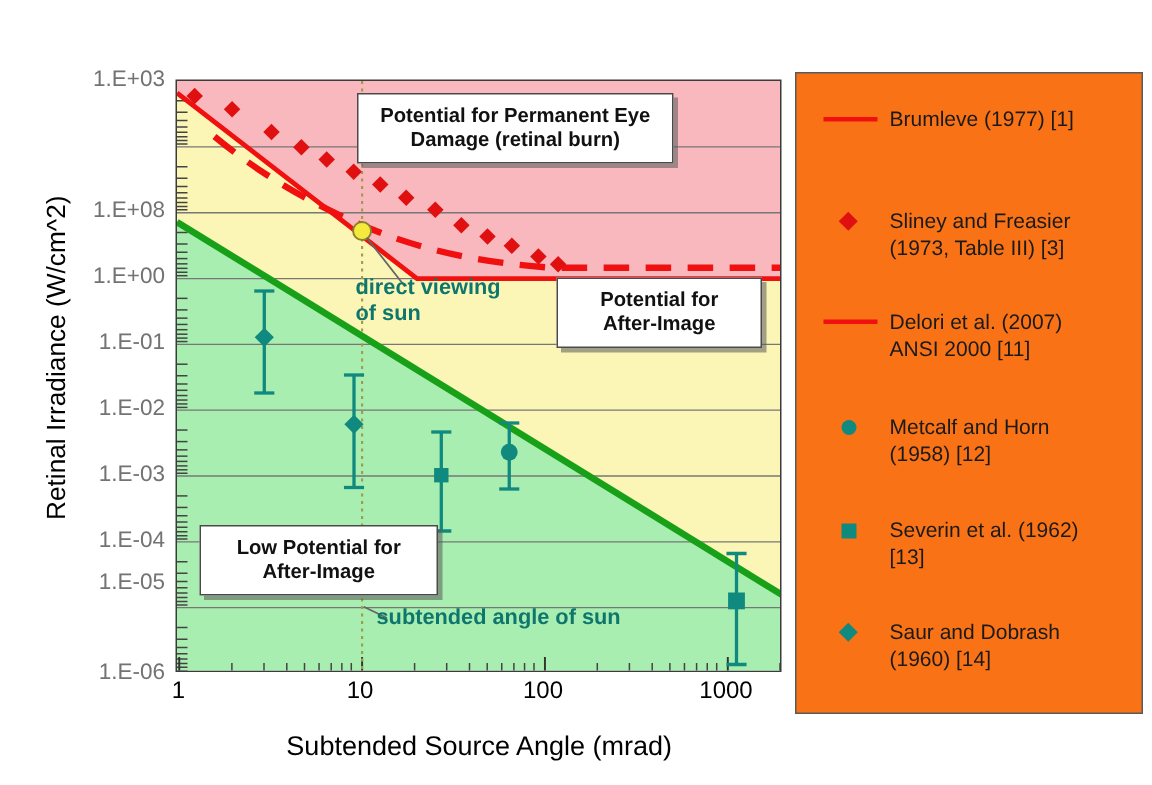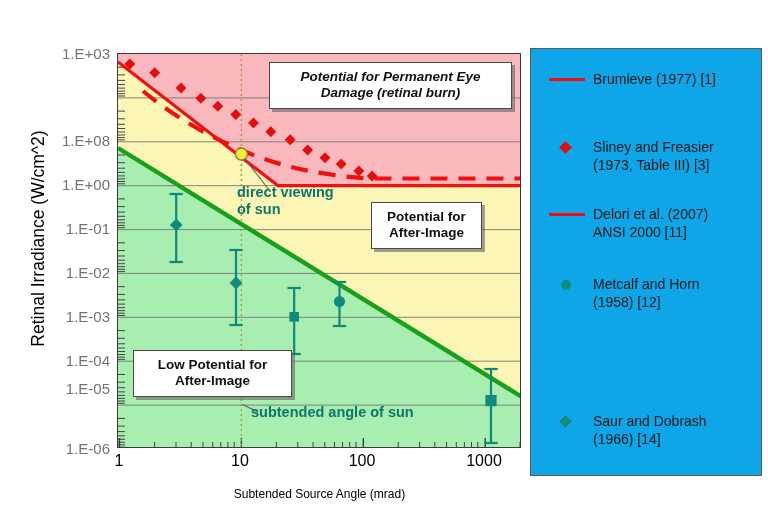--- a/index.html
+++ b/index.html
@@ -29,21 +29,21 @@
     color: #000;
     white-space: nowrap;
     letter-spacing: 0px;
   }
   #xlabel {
     position: absolute;
     left: 117px;
     top: 487px;
     width: 405px;
     text-align: center;
-    font-size: 12px;
+    font-size: 18px;
     color: #000;
   }
 
   
   .ytick {
     position: absolute;
     right: 0;
     width: 100%;
     text-align: right;
     font-size: 15px;
@@ -86,43 +86,43 @@
     border: 1.3px solid #4a4a4a;
     box-shadow: 3px 3px 0 rgba(90,90,90,0.55);
     font-weight: bold;
     font-size: 13.5px;
     color: #111;
     text-align: center;
     line-height: 1.18;
     padding: 6px 8px 7px 8px;
     white-space: pre-line;
   }
-  #box-permanent { left: 269px; top: 62px; width: 243px; font-style: italic; }
-  #box-after     { left: 371px; top: 202px; width: 111px; }
+  #box-permanent { left: 238px; top: 62px; width: 211px; }
+  #box-after     { left: 371px; top: 185px; width: 137px; }
   #box-low       { left: 133px; top: 322px; width: 159px; margin-top: 28px; }
 
   .annot {
     position: absolute;
     font-size: 14.5px;
     color: #0f766e;
     line-height: 1.14;
     white-space: pre-line;
     font-weight: bold;
   }
   #annot-sun    { left: 237px; top: 184px; }
   #annot-subang { left: 251px; top: 404px; }
 
   
   #legend {
     position: absolute;
     left: 530px;
     top: 48px;
     width: 232px;
     height: 428px;
-    background: #0ea5e9;
+    background: #f97316;
     border: 1.4px solid #5a5a5a;
     padding: 0;
   }
   .legend-item {
     position: absolute;
     left: 14px;
     width: 212px;
     display: flex;
     align-items: flex-start;
   }
@@ -451,24 +451,31 @@
     </div>
 
     <div class="legend-item" style="top:227px">
       <span class="legend-key">
           <span class="kcircle"></span>
         </span>
       <span class="legend-label">Metcalf and Horn
 (1958) [12]</span>
     </div>
 
+    <div class="legend-item" style="top:296px">
+      <span class="legend-key">
+          <span class="ksquare"></span>
+        </span>
+      <span class="legend-label">Severin et al. (1962)
+[13]</span>
+    </div>
 
     <div class="legend-item" style="top:364px">
       <span class="legend-key">
           <span class="kdiamond-teal"></span>
         </span>
       <span class="legend-label">Saur and Dobrash
-(1966) [14]</span>
+(1960) [14]</span>
     </div>
 
   </div>
 
 </div>
 
 </body></html>

